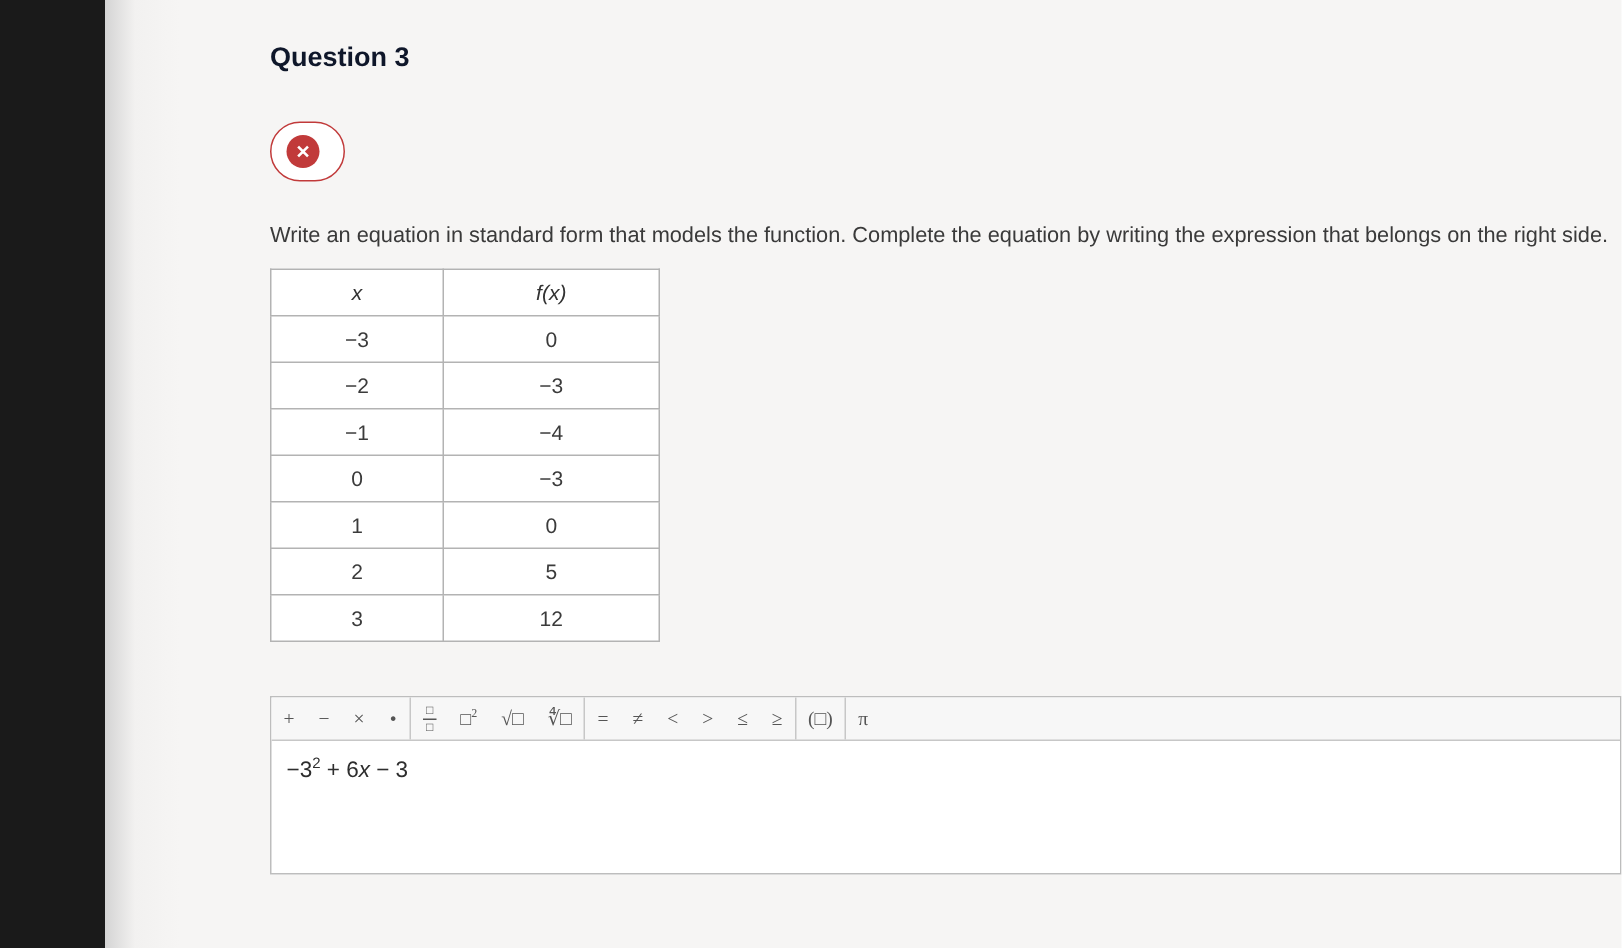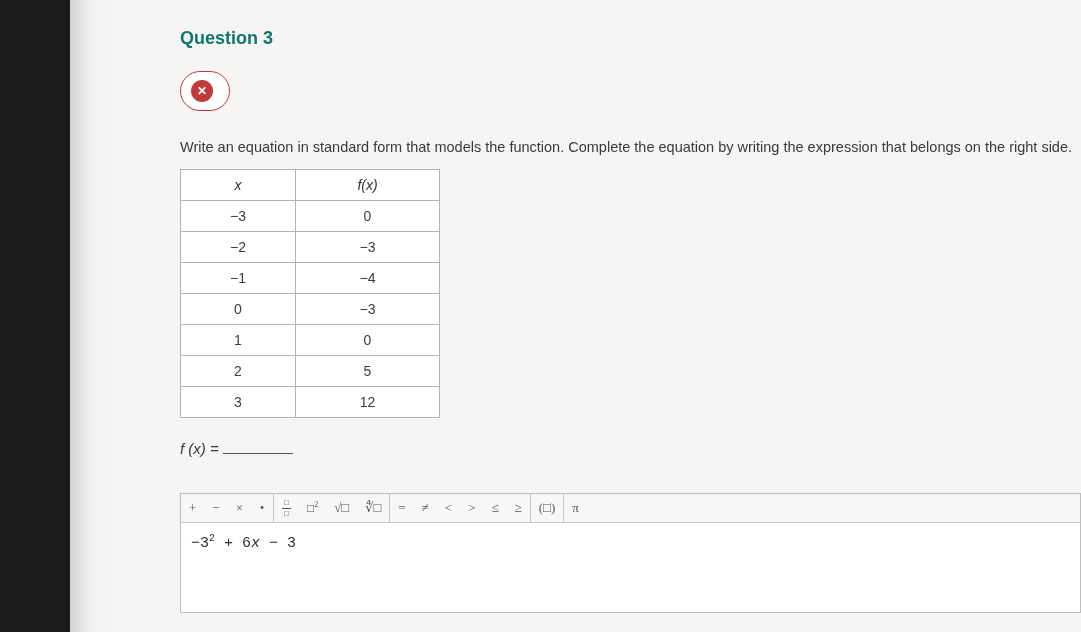--- a/index.html
+++ b/index.html
@@ -13,22 +13,22 @@
     }
     .page {
       margin-left: 90px;
       padding: 28px 0 0 90px;
       width: calc(1081px - 90px);
       position: relative;
     }
     .question-title {
       font-size: 18px;
       font-weight: 700;
-      color: #0f766e;
-      margin-bottom: 22px;
+      color: #0f172a;
+      margin-bottom: 32px;
     }
     .status-pill {
       display: inline-flex;
       align-items: center;
       border: 1.6px solid #c13a3a;
       border-radius: 24px;
       padding: 8px 16px 8px 10px;
       gap: 10px;
       margin-bottom: 28px;
       background: #fff;
@@ -107,21 +107,21 @@
     .toolbar .tb-btn.frac {
       display: inline-flex; flex-direction: column; align-items: center;
       font-size: 8px; line-height: 1; padding: 4px 8px;
     }
     .toolbar .tb-btn.frac .num { border-bottom: 1px solid #555; padding: 0 2px 1px; }
     .toolbar .tb-btn.frac .den { padding-top: 1px; }
     .toolbar .tb-btn.sup { font-size: 12px; }
     .toolbar .tb-btn.sup sup { font-size: 8px; }
     .answer-area {
       padding: 10px 10px 60px 10px;
-      font-family: Liberation Mono, monospace;
+      font-family: Liberation Sans, sans-serif;
       font-size: 15px;
       color: #2e2e2e;
       min-height: 70px;
     }
     .answer-area sup { font-size: 10px; }
   </style>
 </head>
 <body>
 
 <div class="page">
@@ -165,23 +165,20 @@
           <td>2</td>
           <td>5</td>
         </tr>
       <tr>
           <td>3</td>
           <td>12</td>
         </tr>
     </tbody>
   </table>
 
-  <div class="eq-line">
-    <span>f (x) =</span><span class="blank"></span>
-  </div>
 
   <div class="editor">
     <div class="toolbar">
       <span class="tb-btn">+</span>
       <span class="tb-btn">−</span>
       <span class="tb-btn">×</span>
       <span class="tb-btn">•</span>
       <span class="divider"></span>
       <span class="tb-btn frac">
         <span class="num">□</span>

